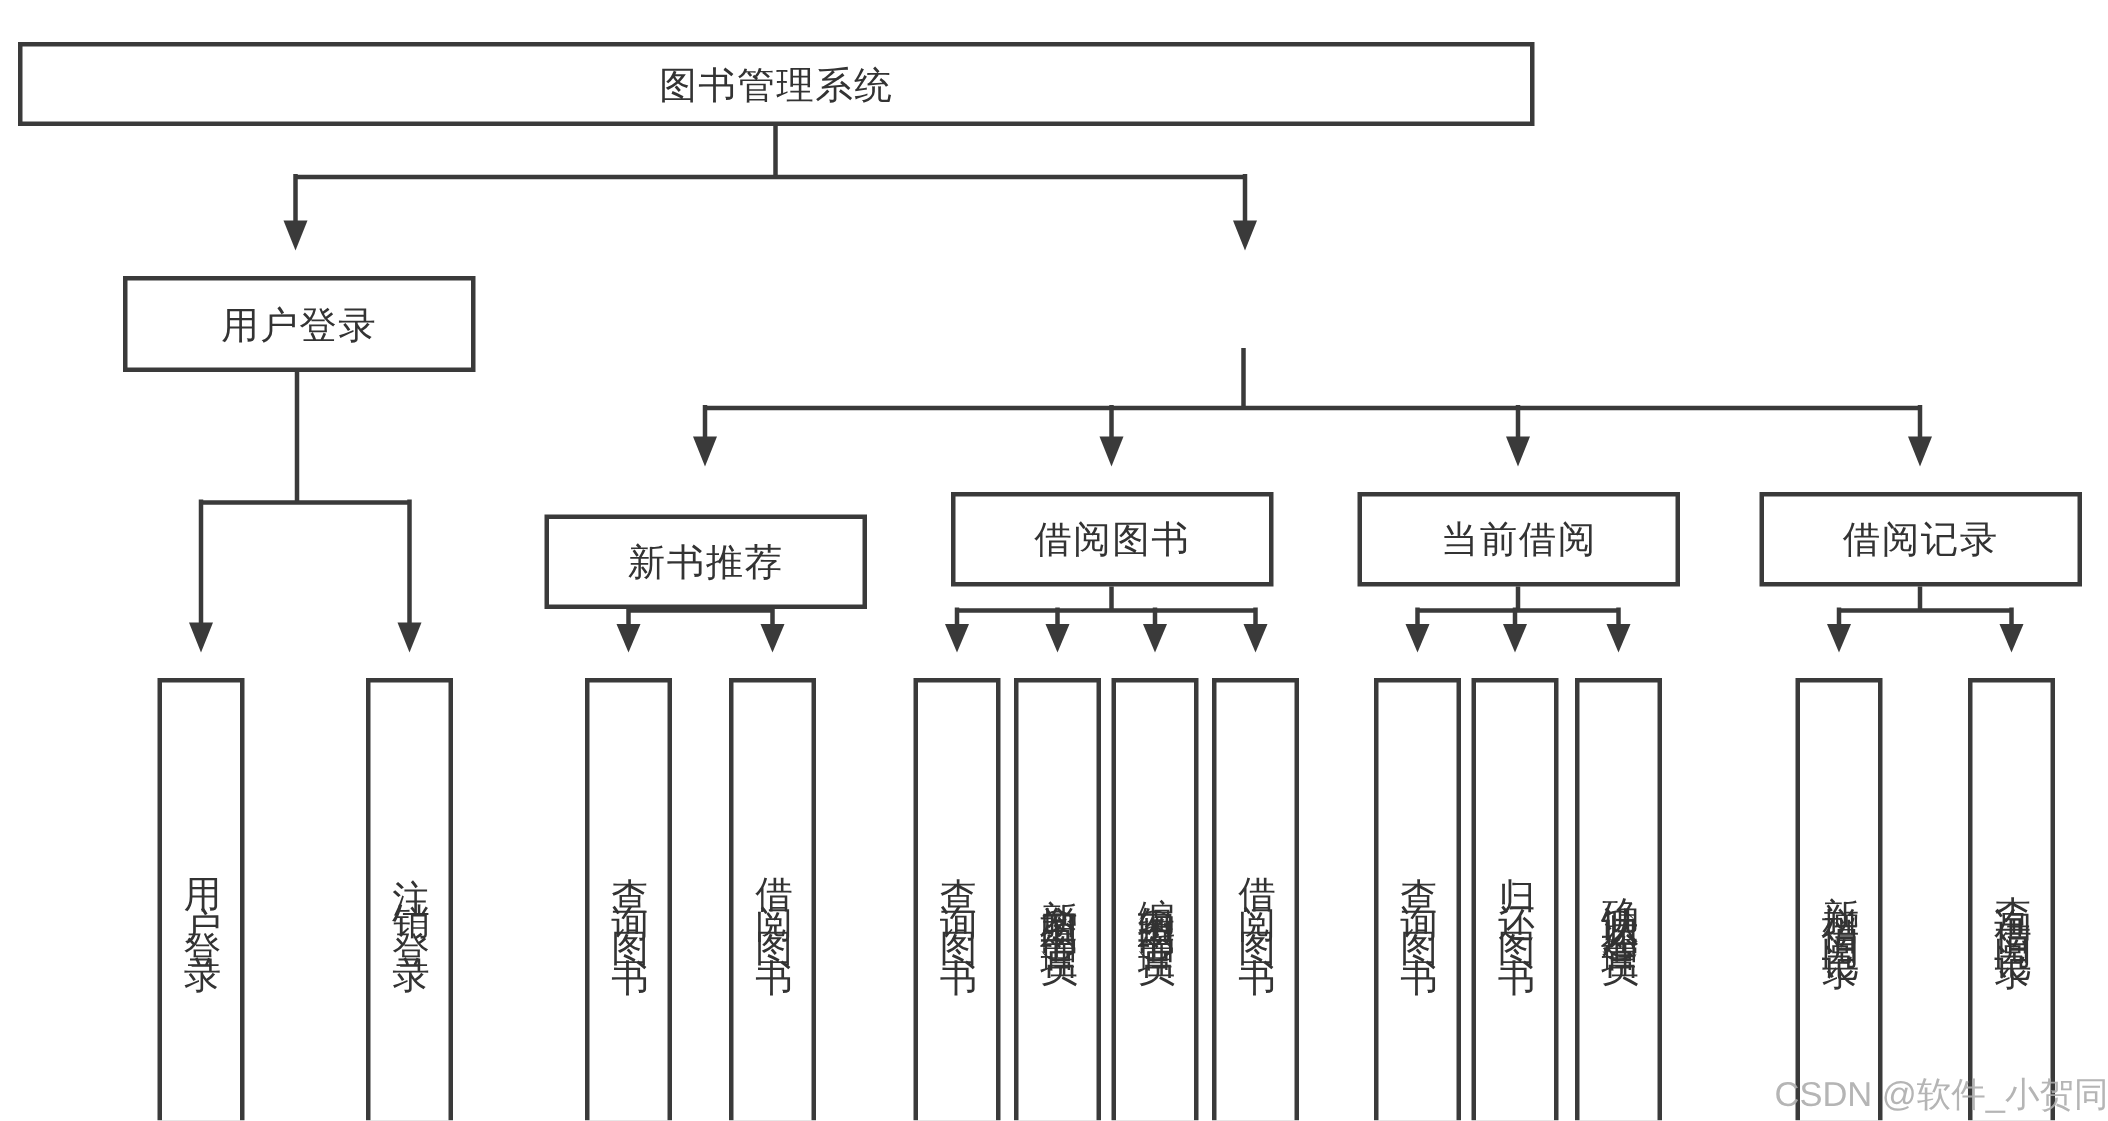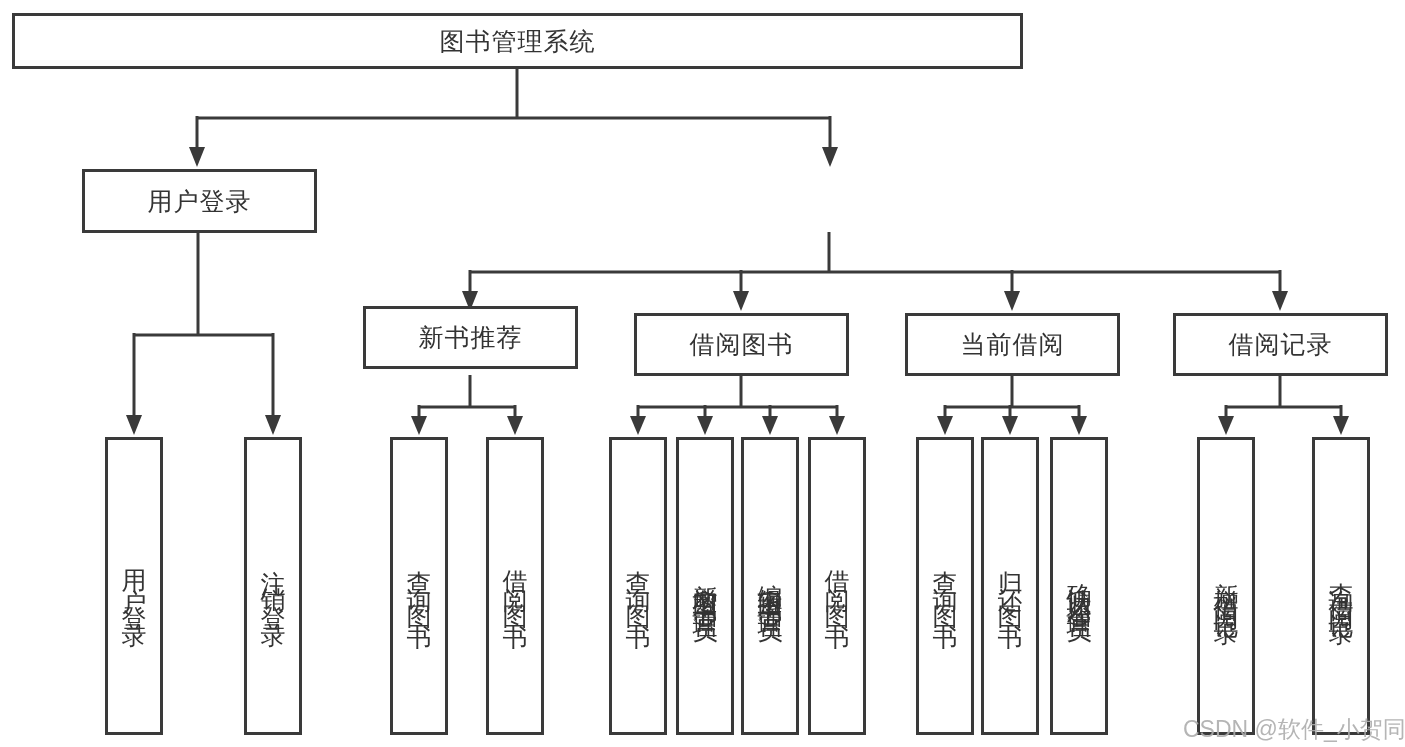--- a/index.html
+++ b/index.html
@@ -19,20 +19,21 @@
   svg.connectors polygon { fill:#3a3a3a; stroke:none; }
   .node {
     position:absolute;
     box-sizing:border-box;
     border:3px solid #3a3a3a;
     background:#ffffff;
     display:flex;
     align-items:center;
     justify-content:center;
     text-align:center;
+    margin-top:15px;
   }
   .h-node span {
     font-size:25px;
     letter-spacing:1px;
     white-space:nowrap;
   }
   .v-node span {
     writing-mode:vertical-lr;
     text-orientation:mixed;
     font-size:25px;
@@ -41,21 +42,21 @@
   }
   .v4 span { letter-spacing:18px; }
   .v6 span { letter-spacing:8px; }
   .v9 span { letter-spacing:5px; }
 
   
   .p-root { left:12px;  top:13px;  width:1011px; height:56px; }
   .p-user { left:82px;  top:169px; width:235px;  height:64px; }
   .p-mgmt { left:712px; top:169px; width:235px;  height:64px; }
 
-  .p-l2a { left:363px;  top:306px; width:215px; height:63px; }
+  .p-l2a { left:363px;  top:328px; width:215px; height:63px; }
   .p-l2b { left:634px;  top:313px; width:215px; height:63px; }
   .p-l2c { left:905px;  top:313px; width:215px; height:63px; }
   .p-l2d { left:1173px; top:313px; width:215px; height:63px; }
 
   .leaf { top:437px; width:58px; height:298px; }
   .p-la { left:105px;  }
   .p-lb { left:244px;  }
   .p-lc { left:390px;  }
   .p-ld { left:486px;  }
   .p-le { left:609px;  }

